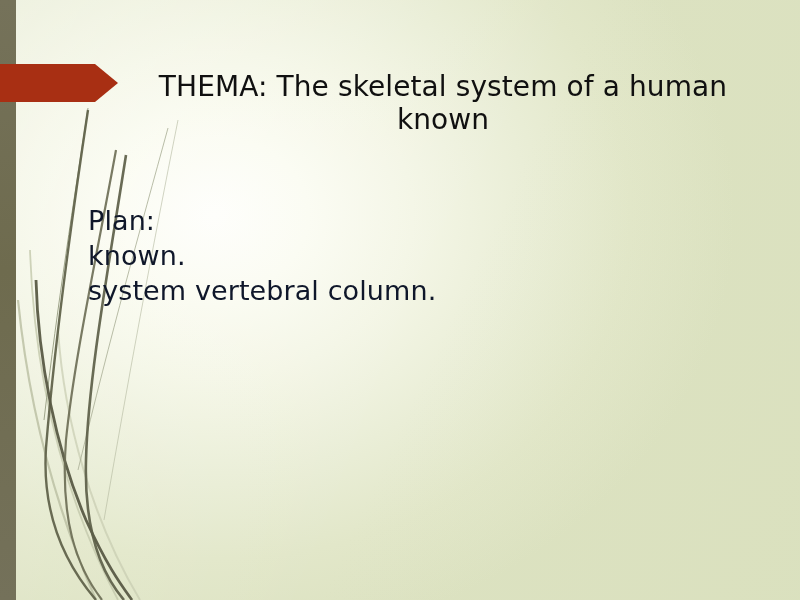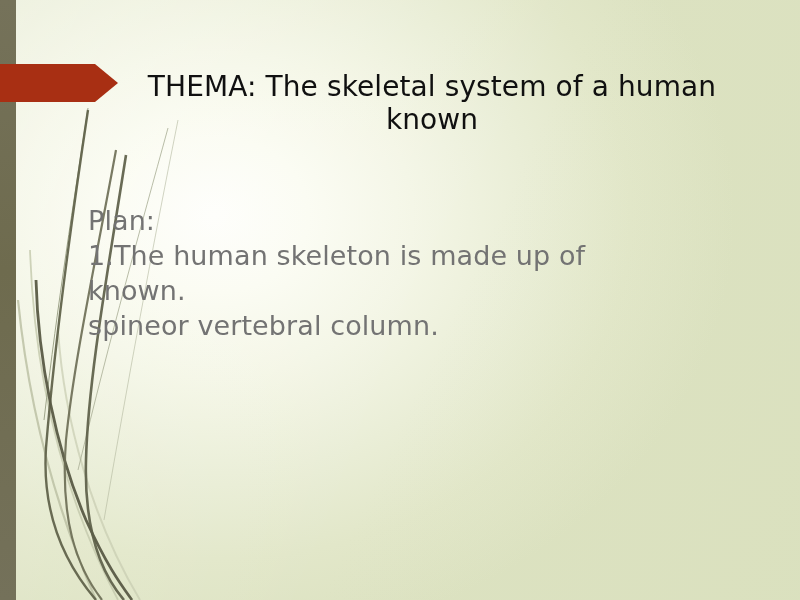--- a/index.html
+++ b/index.html
@@ -60,21 +60,21 @@
   #arrow-banner {
     position: absolute;
     left: 0;
     top: 64px;
     width: 118px;
     height: 38px;
   }
   
   #title-block {
     position: absolute;
-    left: 125px;
+    left: 136px;
     top: 70px;
     width: 614px;
     text-align: center;
   }
   #title-block .line {
     font-size: 28px;
     line-height: 33px;
     color: #101010;
     letter-spacing: 0.1px;
     white-space: nowrap;
@@ -82,21 +82,21 @@
   
   #body-block {
     position: absolute;
     left: 88px;
     top: 203px;
     width: 600px;
   }
   #body-block .bline {
     font-size: 27px;
     line-height: 35px;
-    color: #737373;
+    color: #0f172a;
     letter-spacing: 0.1px;
     white-space: nowrap;
   }
 </style>
 </head>
 <body>
 
 <div id="slide">
 
   <div id="bg-gradient"></div>
@@ -124,18 +124,17 @@
     <polygon points="0,0 95,0 118,19 95,38 0,38" fill="#a82f13"></polygon>
   </svg>
 
   <div id="title-block">
     <div class="line">THEMA: The skeletal system of a human</div>
     <div class="line">known</div>
   </div>
 
   <div id="body-block">
     <div class="bline">Plan:</div>
-    <div class="bline">1.The human skeleton is made up of</div>
     <div class="bline">known.</div>
-    <div class="bline">spineor vertebral column.</div>
+    <div class="bline">system vertebral column.</div>
   </div>
 
 </div>
 
 </body></html>

